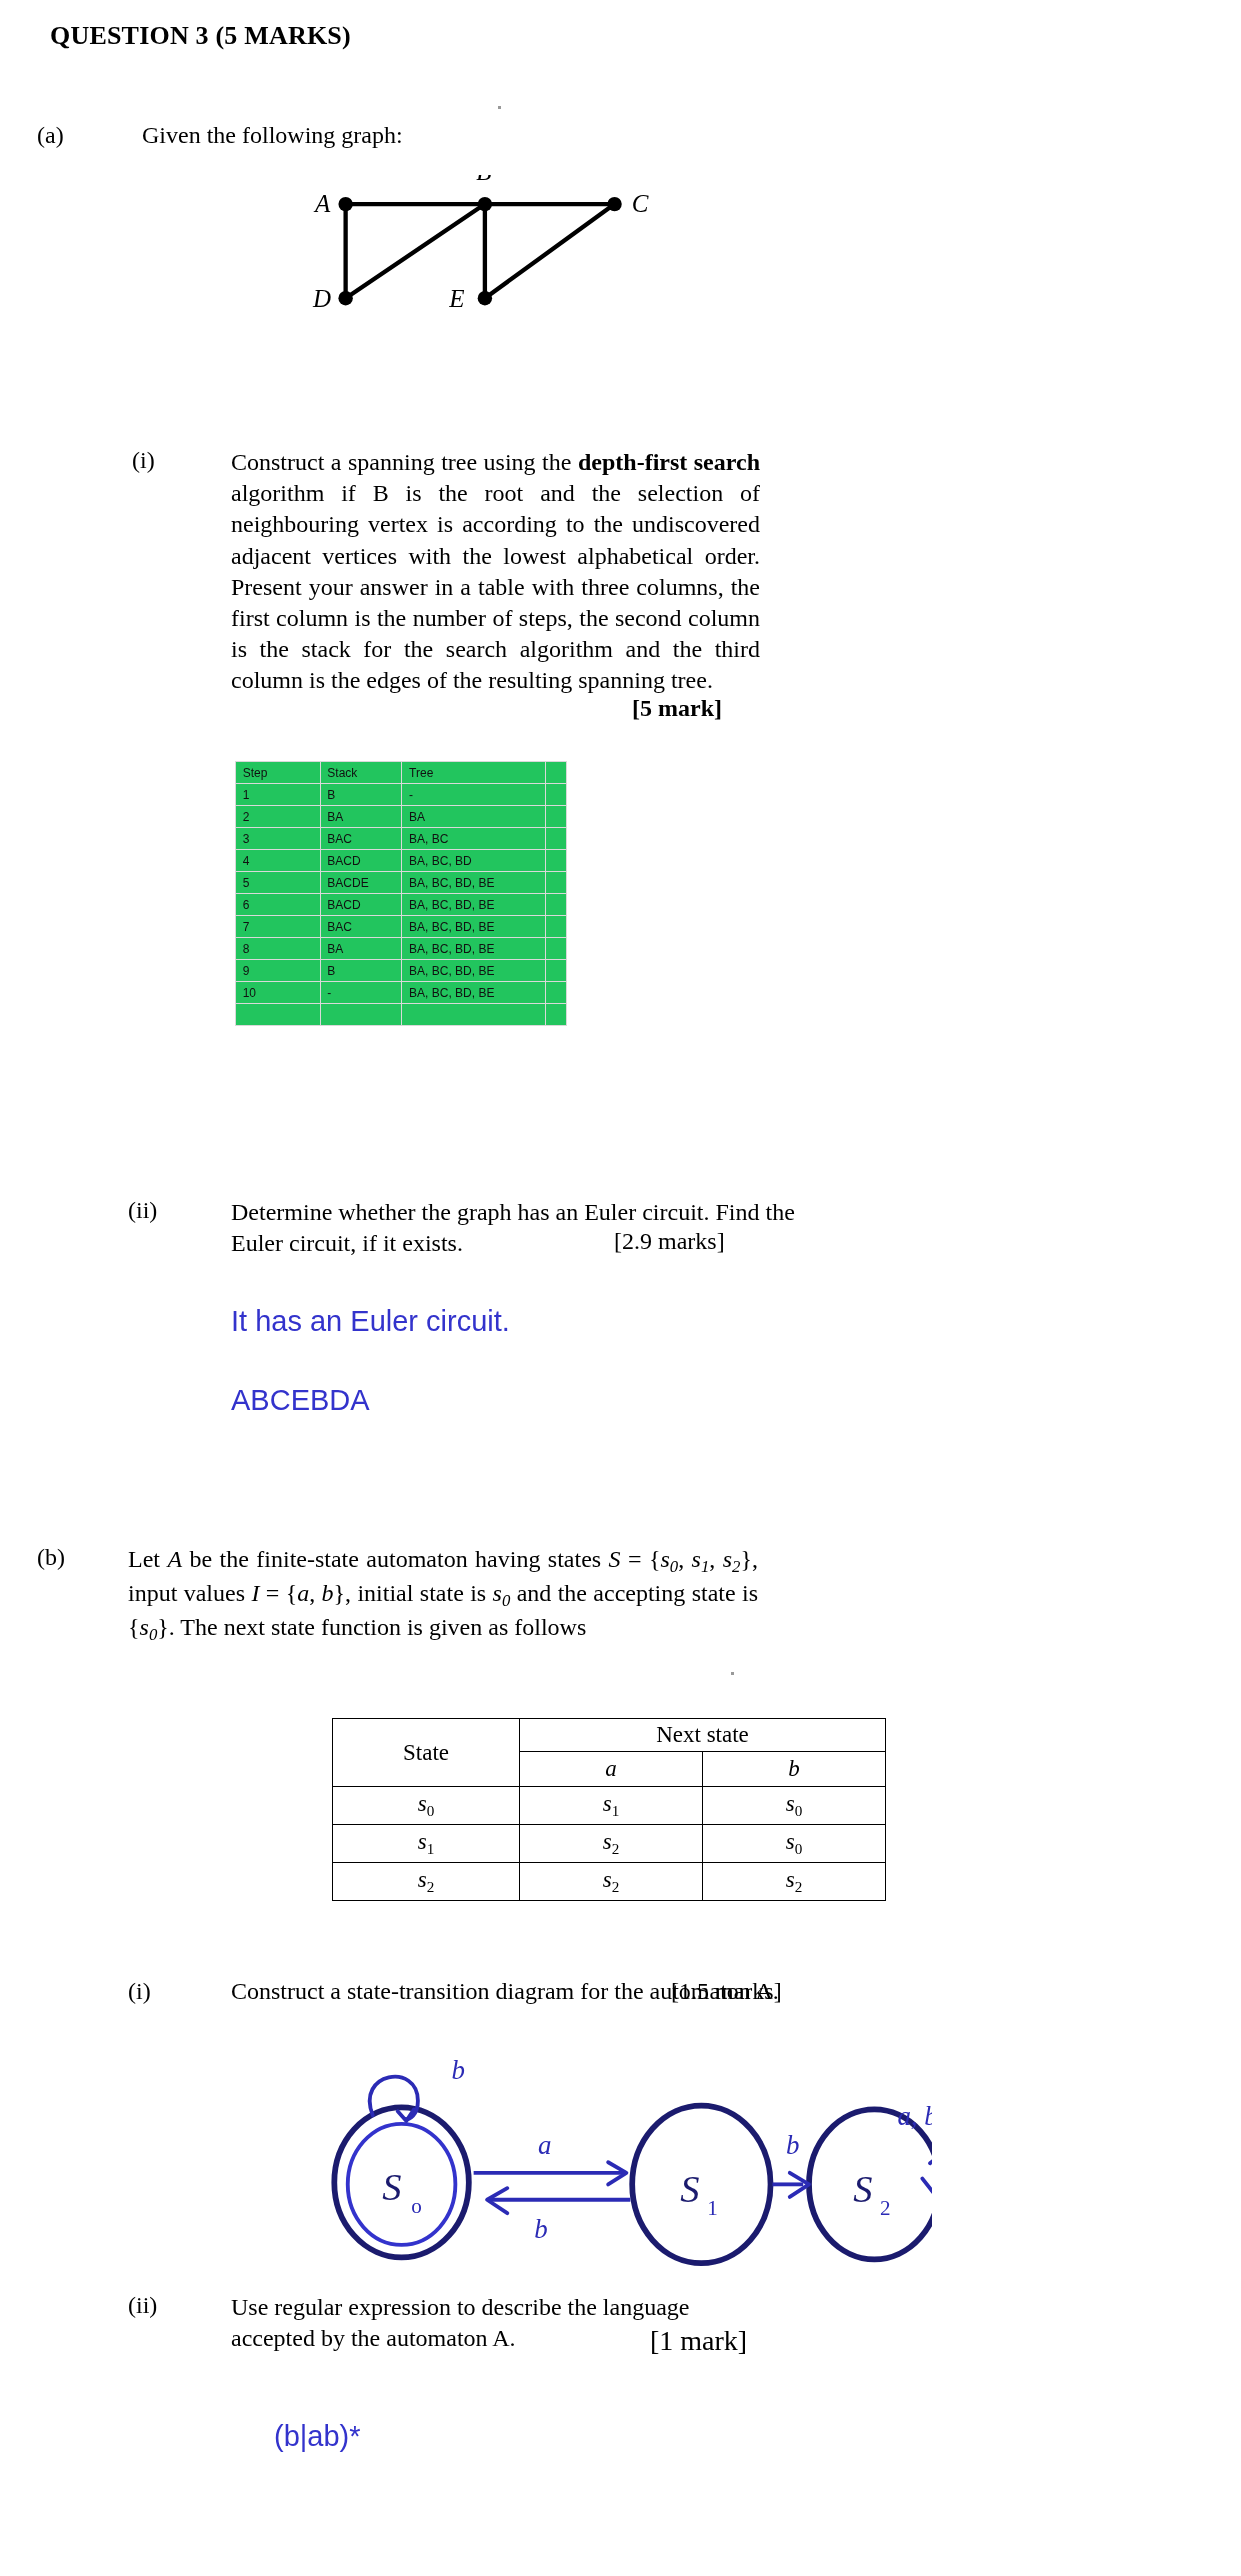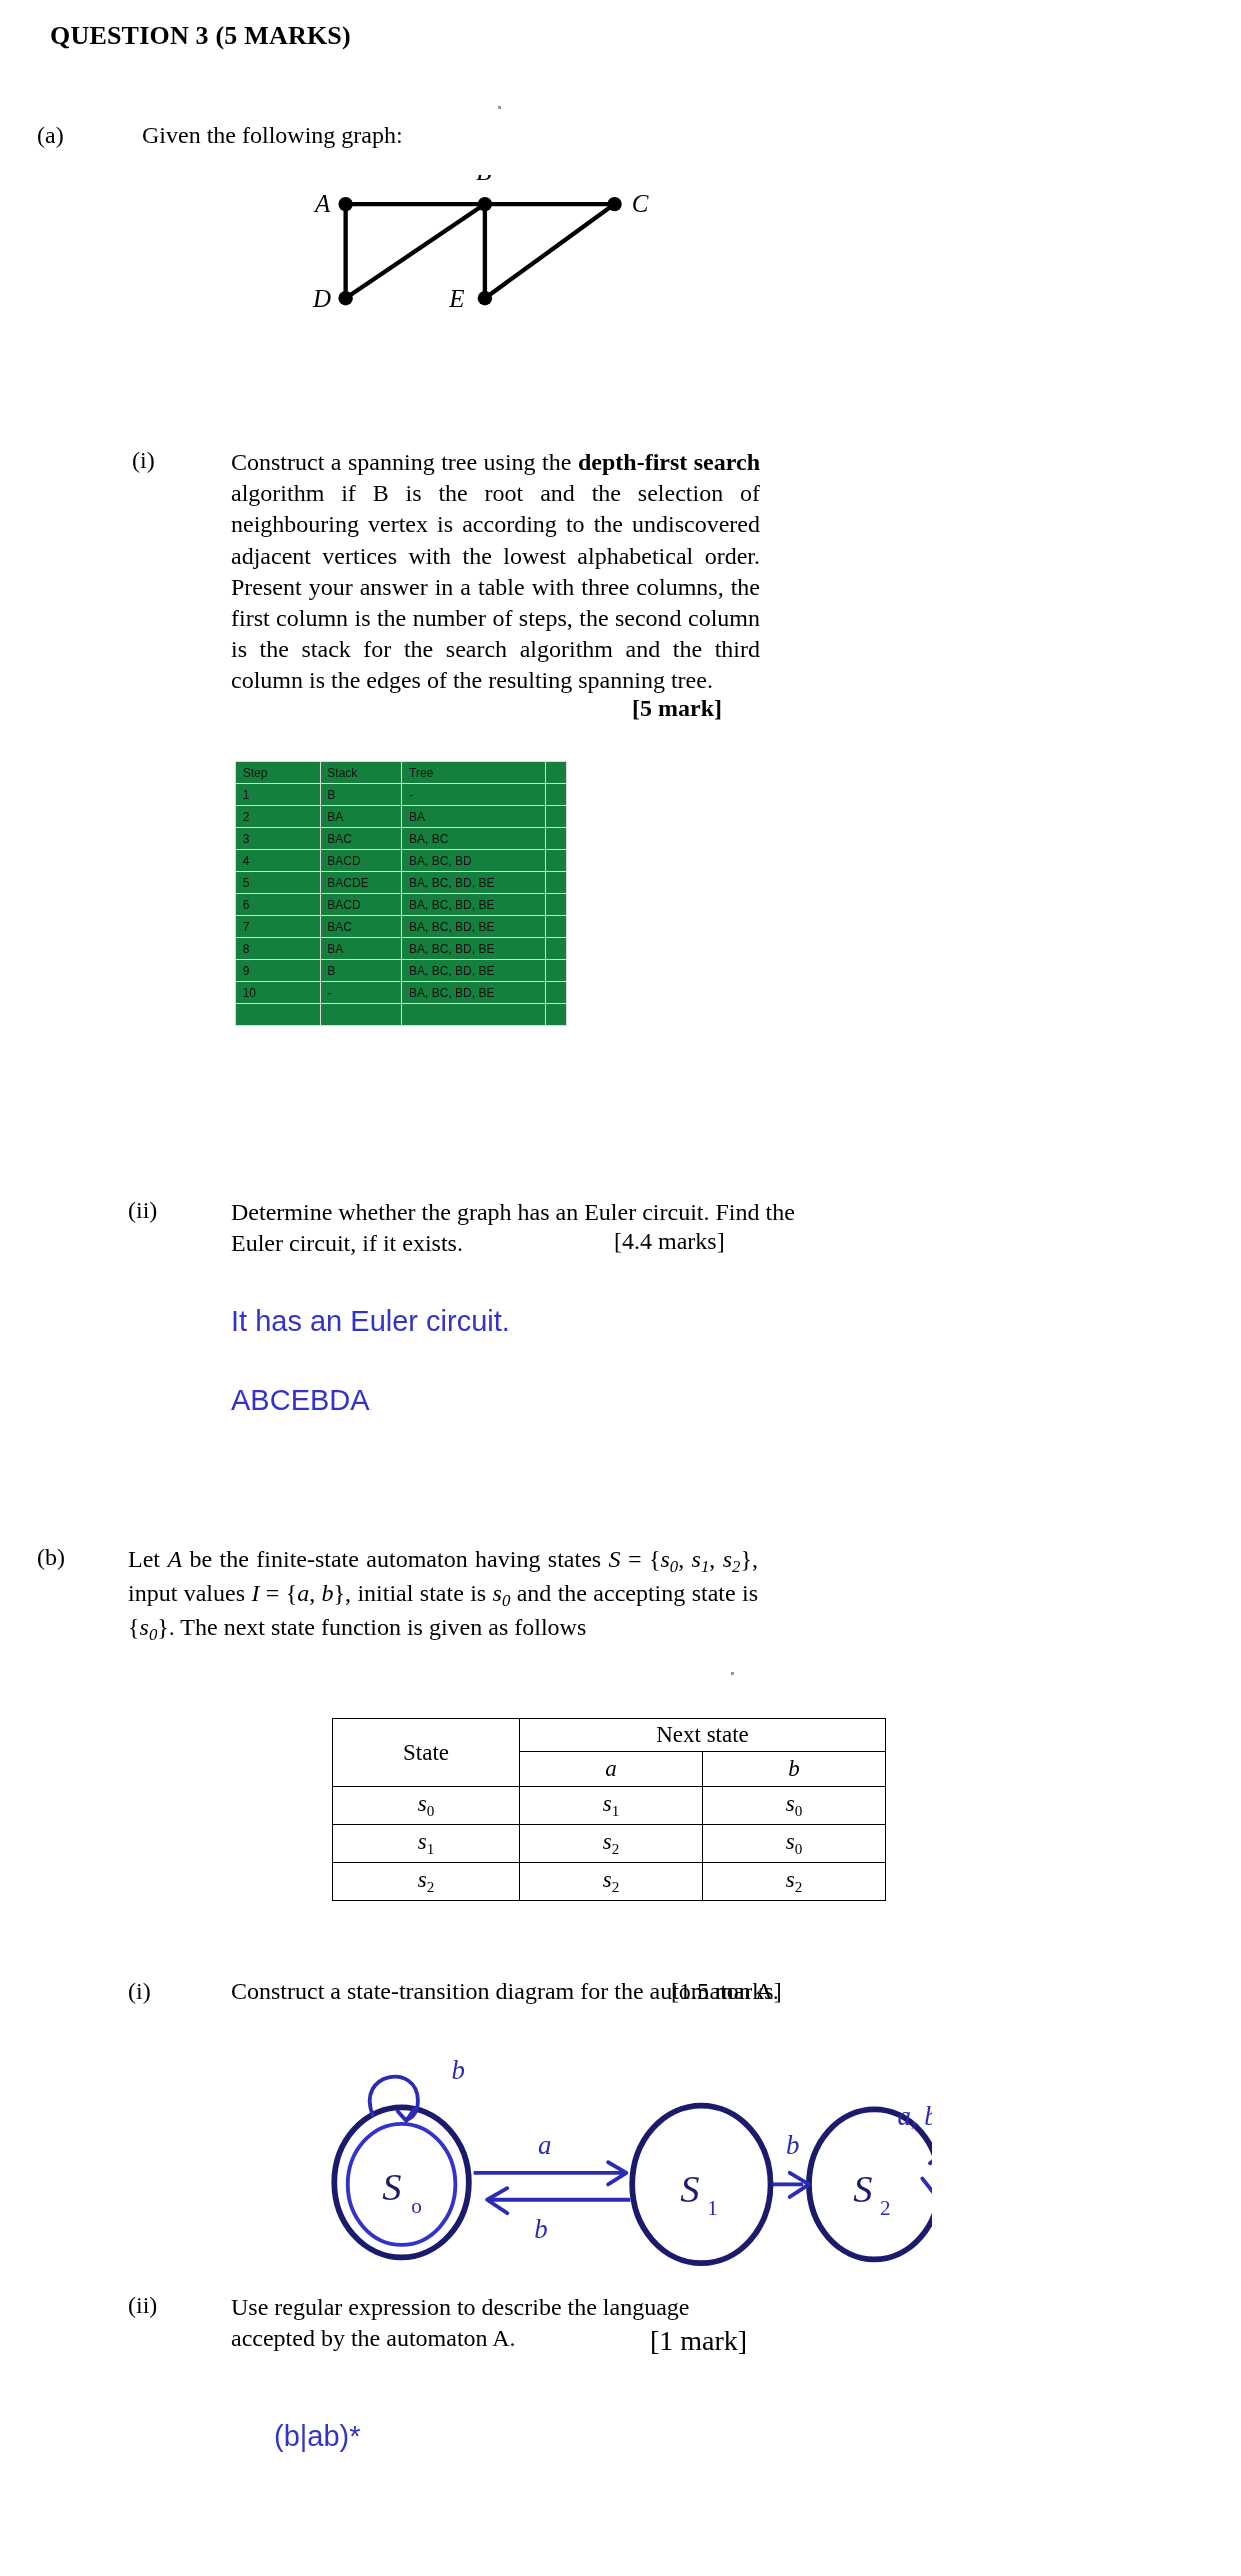--- a/index.html
+++ b/index.html
@@ -85,21 +85,21 @@
   
   .sheet {
     position: absolute;
     left: 235px;
     top: 761px;
     width: 332px;
     border-collapse: collapse;
     font-family: "Liberation Sans", sans-serif;
     font-size: 12px;
     color: #111;
-    background: #15803d;
+    background: #22c55e;
   }
   .sheet td {
     border: 1px solid #d9d9d9;
     padding: 2.9px 4.8px 2.9px 6.7px;
     height: 22px;
     white-space: nowrap;
     vertical-align: middle;
     line-height: 1;
   }
   .sheet td.c-step { width: 85px; }
@@ -361,21 +361,21 @@
       <td class="c-step">&nbsp;</td>
       <td class="c-stack"></td>
       <td class="c-tree"></td>
       <td class="c-pad"></td>
     </tr>
   </tbody>
     </table>
 
   <div class="item-ii">(ii)</div>
   <div class="item-body-ii">Determine whether the graph has an Euler circuit. Find the Euler circuit, if it exists.</div>
-  <div class="marks-25">[4.4 marks]</div>
+  <div class="marks-25">[2.9 marks]</div>
 
   <div class="ans-blue ans-euler-1">It has an Euler circuit.</div>
   <div class="ans-blue ans-euler-2">ABCEBDA</div>
 
   <div class="label-b">(b)</div>
   <div class="intro-b">
     <span>Let </span><i>A</i><span> be the finite-state automaton having states </span><i>S</i><span> = {</span><i>s</i><span class="sub">0</span><span>,  </span><i>s</i><span class="sub">1</span><span>,  </span><i>s</i><span class="sub">2</span><span>}, input values </span><i>I</i><span> = {</span><i>a</i><span>,  </span><i>b</i><span>}, initial state is </span><i>s</i><span class="sub">0</span><span> and the accepting state is {</span><i>s</i><span class="sub">0</span><span>}. The next state function is given as follows</span>
   </div>
 
   <div class="stray-dot" style="left:731px; top:1672px;"></div>

